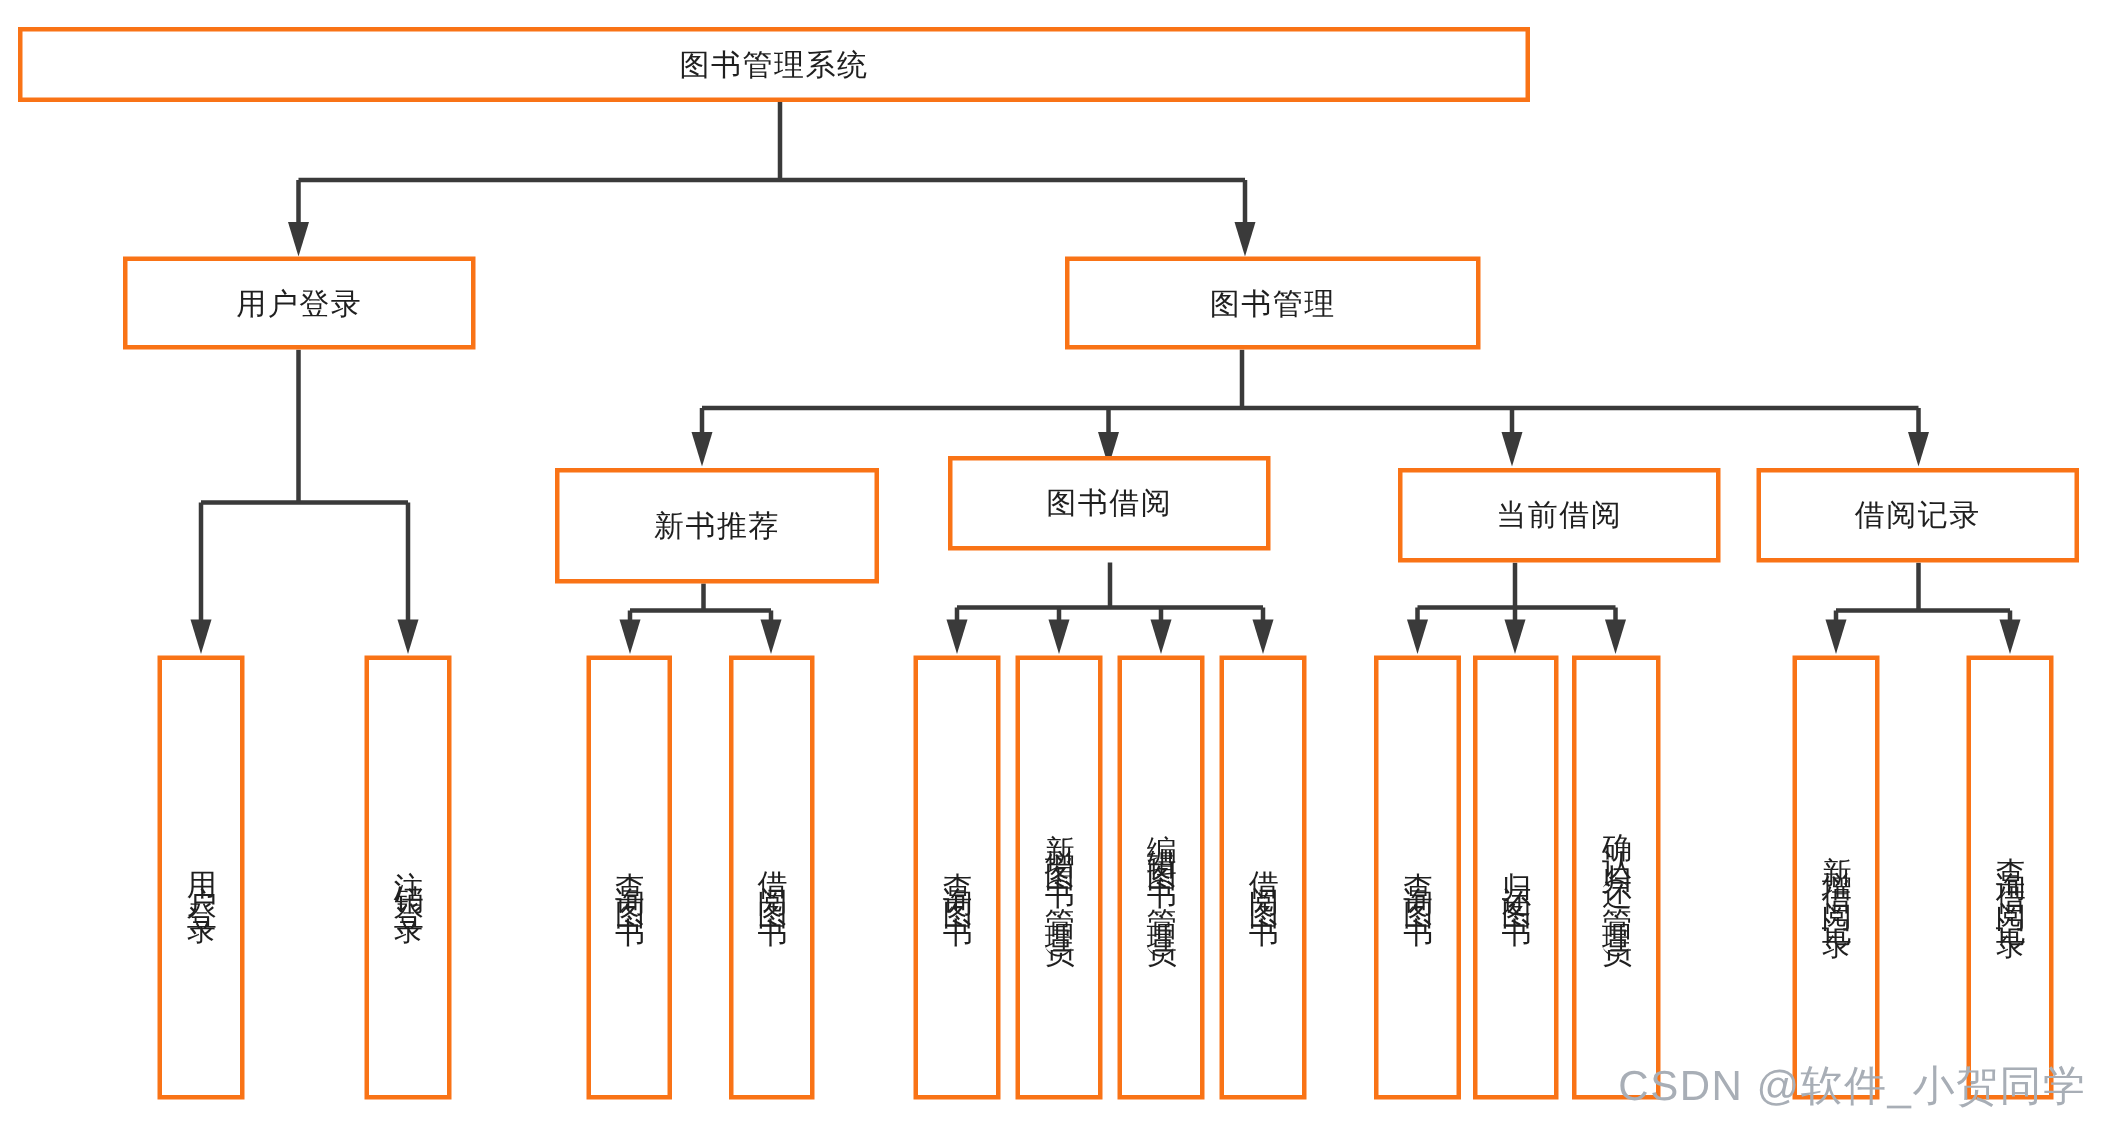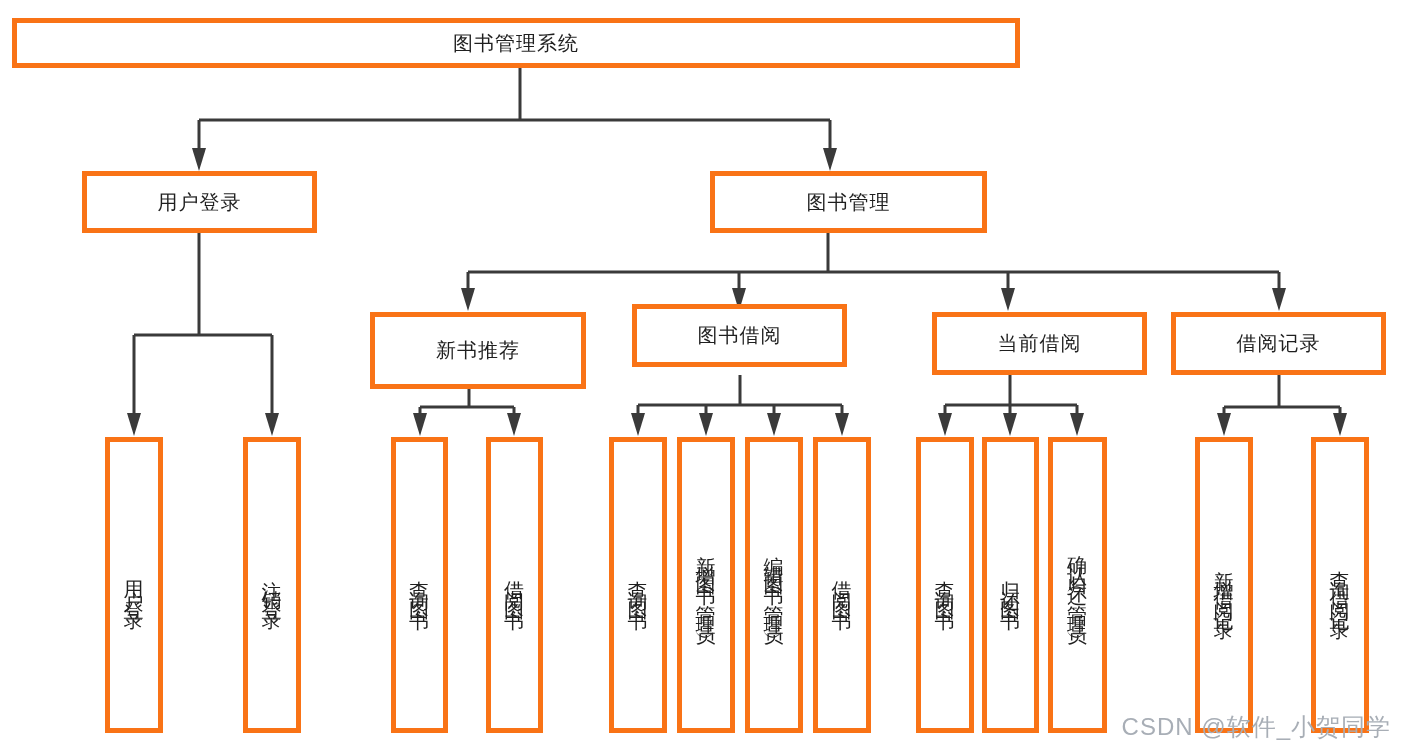--- a/index.html
+++ b/index.html
@@ -15,42 +15,42 @@
   #connectors {
     position: absolute;
     left: 0; top: 0;
     width: 1405px; height: 747px;
     pointer-events: none;
   }
   .node {
     position: absolute;
     box-sizing: border-box;
     background: #ffffff;
-    border: 5px solid #f97316;
+    border: 3px solid #f97316;
     display: flex;
     align-items: center;
     justify-content: center;
   }
   .node.h span {
     font-size: 20px;
     letter-spacing: 1px;
     white-space: nowrap;
   }
   .node.v span {
     writing-mode: vertical-rl;
     font-size: 20px;
     letter-spacing: 10px;
     line-height: 1;
     white-space: nowrap;
   }
   #watermark {
     position: absolute;
     right: 14px;
     bottom: 4px;
-    font-size: 24px;
+    font-size: 28px;
     letter-spacing: 1px;
     color: #a8aeb6;
     white-space: nowrap;
     z-index: 5;
   }
 </style>
 </head>
 <body>
 
 <div id="stage">

